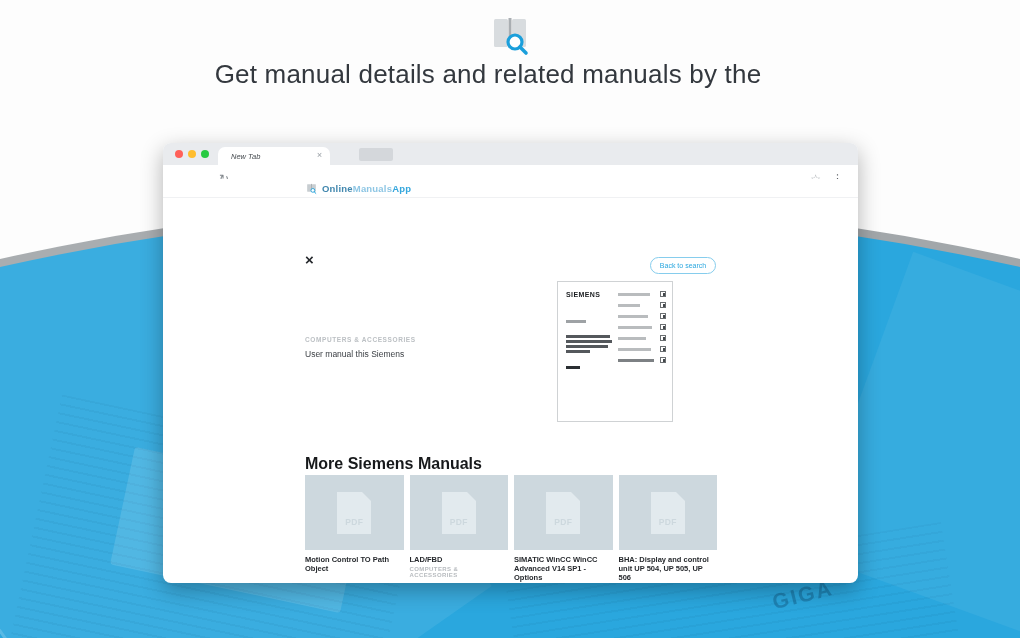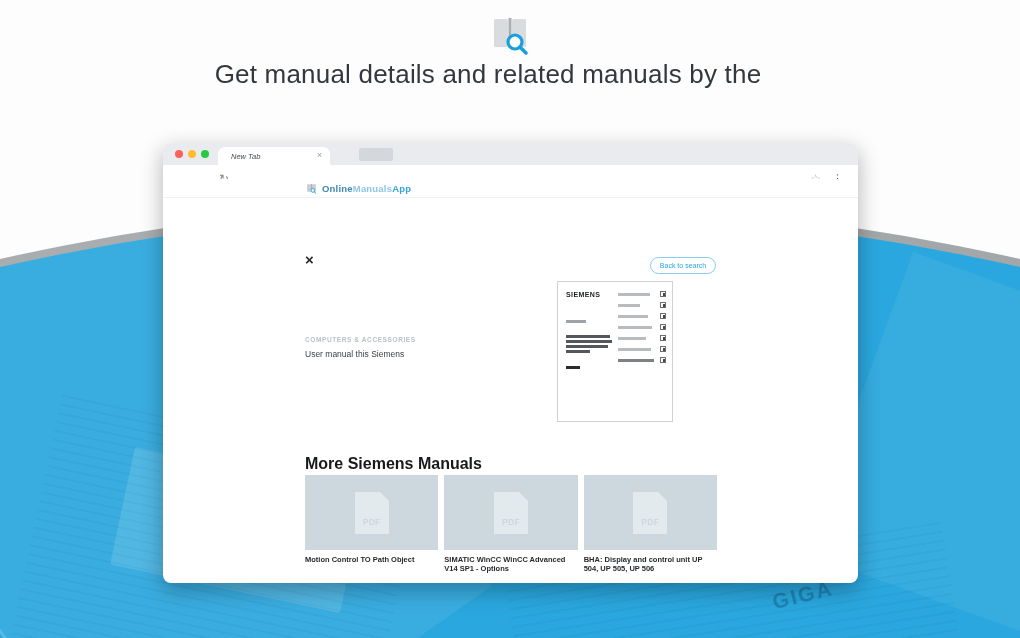--- a/index.html
+++ b/index.html
@@ -205,20 +205,30 @@
           <div class="ctitle">Motion Control TO Path Object</div>
 
         </div>
         <div class="card">
           <div class="thumb">
             <div class="pdficon">
                 <span class="fold"></span>
                 <span class="pdflabel">PDF</span>
               </div>
           </div>
+          <div class="ctitle">LAD/FBD</div>
+          <div class="ccat">COMPUTERS &amp; ACCESSORIES</div>
+        </div>
+        <div class="card">
+          <div class="thumb">
+            <div class="pdficon">
+                <span class="fold"></span>
+                <span class="pdflabel">PDF</span>
+              </div>
+          </div>
           <div class="ctitle">SIMATIC WinCC WinCC Advanced V14 SP1 - Options</div>
 
         </div>
         <div class="card">
           <div class="thumb">
             <div class="pdficon">
                 <span class="fold"></span>
                 <span class="pdflabel">PDF</span>
               </div>
           </div>

